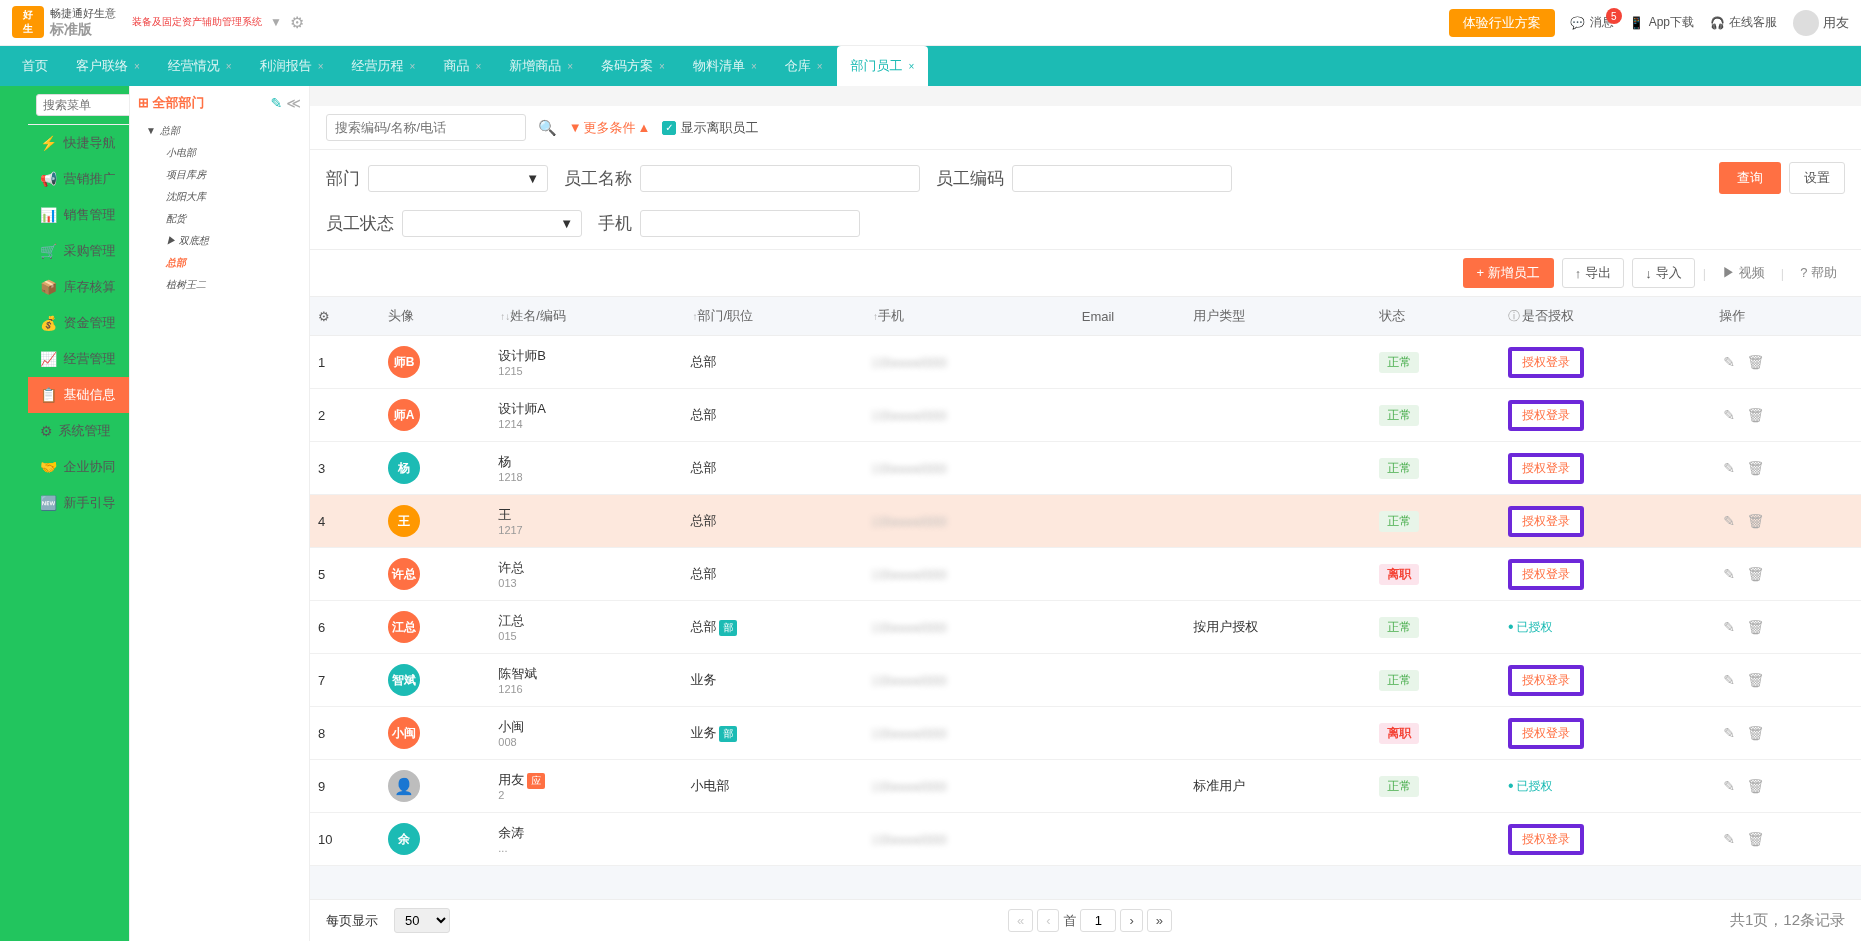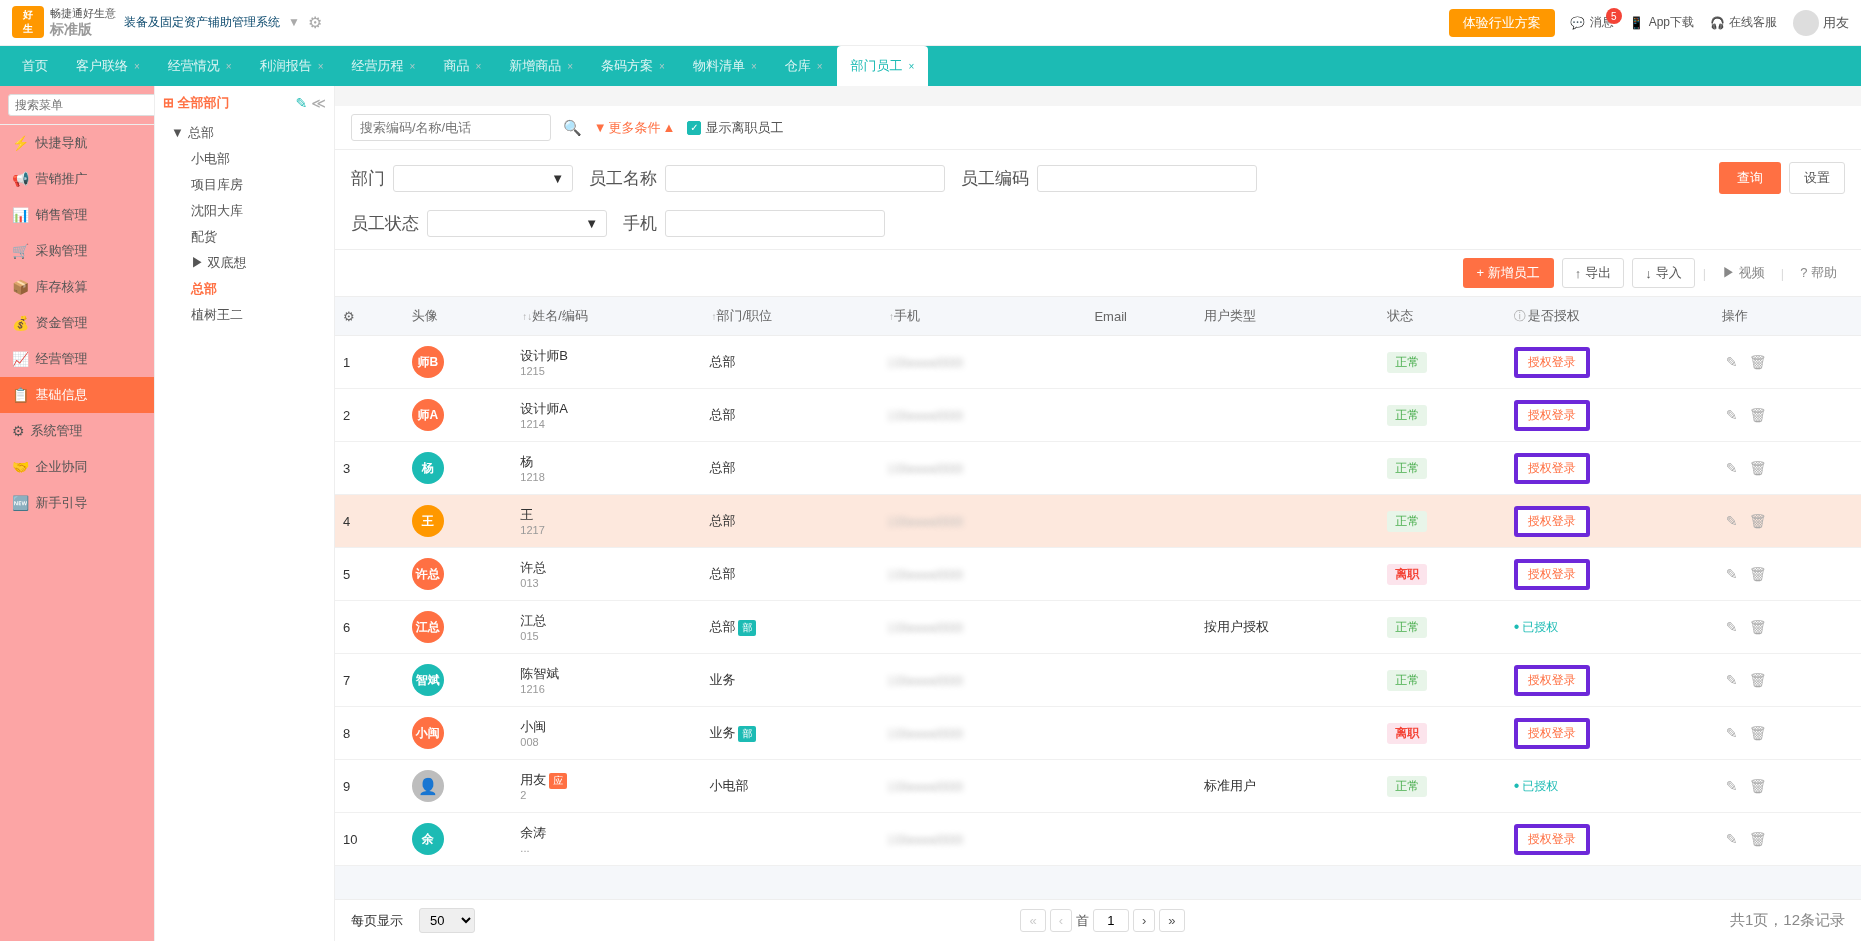--- a/index.html
+++ b/index.html
@@ -5,56 +5,56 @@
     * { box-sizing: border-box; margin: 0; padding: 0; }
     body { font-family: 'Microsoft YaHei', Arial, sans-serif; font-size: 13px; background: #f5f5f5; color: #333; }
 
     
     .topbar { display: flex; align-items: center; background: #fff; height: 46px; padding: 0 12px; border-bottom: 1px solid #eee; justify-content: space-between; }
     .topbar-left { display: flex; align-items: center; gap: 8px; }
     .logo-area { display: flex; align-items: center; gap: 6px; }
     .logo-icon { width: 32px; height: 32px; background: #ff9800; border-radius: 4px; display: flex; align-items: center; justify-content: center; color: #fff; font-size: 10px; font-weight: bold; }
     .logo-text { font-size: 11px; color: #555; line-height: 1.3; }
     .logo-badge { font-size: 14px; color: #999; font-weight: bold; }
-    .sys-title { font-size: 12px; color: #0c4a6e; }
+    .sys-title { font-size: 10px; color: #ef4444; margin-left: 8px; }
     .topbar-btn { display: flex; align-items: center; gap: 4px; font-size: 12px; color: #555; cursor: pointer; }
     .try-btn { background: #ff9800; color: #fff; border: none; border-radius: 4px; padding: 5px 14px; font-size: 13px; cursor: pointer; }
     .user-area { display: flex; align-items: center; gap: 4px; color: #555; font-size: 13px; cursor: pointer; }
     .user-avatar-sm { width: 26px; height: 26px; border-radius: 50%; background: #ddd; }
 
     
     .nav-tabs { display: flex; align-items: center; background: #1cbbb4; height: 40px; padding: 0 8px; gap: 0; overflow-x: auto; }
     .nav-tab { display: flex; align-items: center; gap: 4px; padding: 0 14px; height: 40px; color: #fff; font-size: 13px; cursor: pointer; white-space: nowrap; opacity: 0.85; }
     .nav-tab:hover, .nav-tab.active { background: rgba(255,255,255,0.15); opacity: 1; }
     .nav-tab.active { background: #fff; color: #1cbbb4; border-radius: 4px 4px 0 0; }
     .nav-tab .close-x { font-size: 10px; color: #ccc; margin-left: 2px; }
     .nav-tab.active .close-x { color: #1cbbb4; }
 
     
     .main-layout { display: flex; height: calc(100vh - 86px); }
 
     
-    .sidebar { width: 155px; background: #fca5a5; border-right: 1px solid #eee; display: flex; flex-direction: column; overflow-y: auto; }
+    .sidebar { width: 130px; background: #22c55e; border-right: 1px solid #eee; display: flex; flex-direction: column; overflow-y: auto; padding-left: 28px; }
     .sidebar-search { display: flex; align-items: center; padding: 8px; border-bottom: 1px solid #eee; gap: 4px; }
     .sidebar-search input { flex: 1; border: 1px solid #ddd; border-radius: 3px; padding: 3px 6px; font-size: 12px; outline: none; }
     .sidebar-item { display: flex; align-items: center; gap: 6px; padding: 9px 12px; font-size: 13px; color: #555; cursor: pointer; }
     .sidebar-item.active { background: #ff7043; color: #fff; border-radius: 0; }
     .sidebar-item .icon { font-size: 14px; }
     .sidebar-item .label { font-size: 13px; }
 
     
     .content { flex: 1; display: flex; overflow: hidden; }
 
     
     .dept-tree { width: 180px; background: #fff; border-right: 1px solid #eee; padding: 8px; overflow-y: auto; }
     .dept-tree-header { display: flex; align-items: center; justify-content: space-between; margin-bottom: 8px; }
     .dept-tree-title { font-size: 13px; color: #ff7043; font-weight: bold; }
     .dept-tree-icons { display: flex; gap: 4px; }
     .dept-tree-icons span { font-size: 14px; color: #aaa; cursor: pointer; }
-    .tree-node { padding: 4px 4px 4px 8px; font-size: 13px; color: #555; cursor: pointer; border-radius: 3px; }
+    .tree-node { padding: 4px 4px 4px 8px; font-size: 10px; color: #555; cursor: pointer; border-radius: 3px; font-style: italic; }
     .tree-node.active { color: #ff7043; font-weight: bold; }
     .tree-node .arrow { margin-right: 4px; }
     .tree-child { padding-left: 20px; }
 
     
     .main-panel { flex: 1; display: flex; flex-direction: column; overflow: hidden; background: #a16207; margin-top: 20px; }
 
     
     .filter-bar { background: #fff; padding: 8px 16px; border-bottom: 1px solid #eee; display: flex; align-items: center; gap: 12px; flex-wrap: wrap; }
     .filter-bar input { border: 1px solid #ddd; border-radius: 3px; padding: 5px 8px; font-size: 13px; outline: none; width: 200px; }

